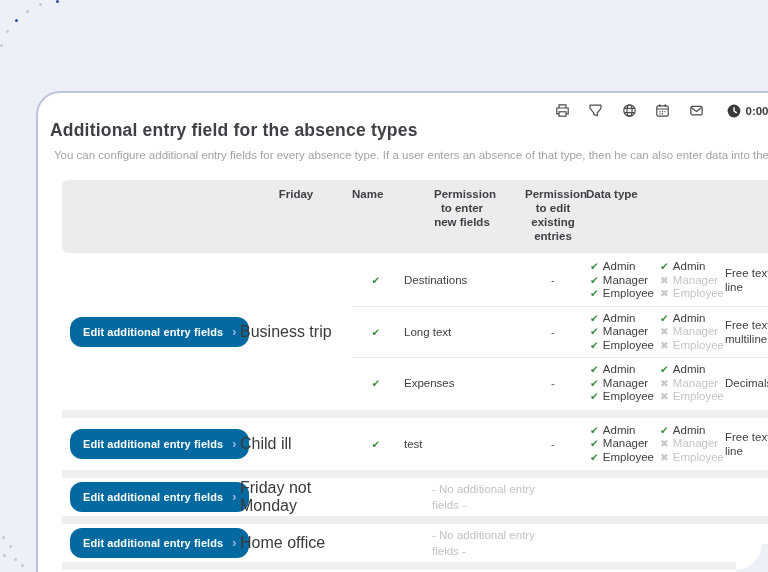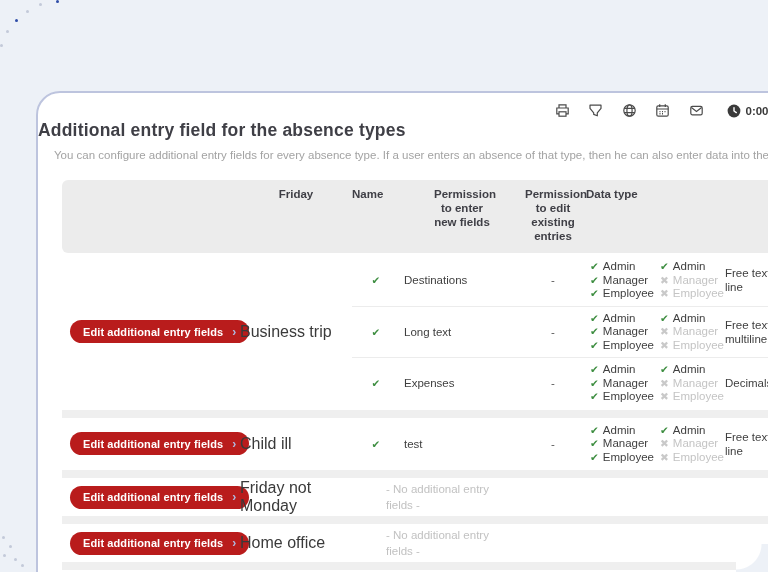--- a/index.html
+++ b/index.html
@@ -21,21 +21,21 @@
 
   
   .toolbar{position:absolute;left:498px;top:10px;display:flex;align-items:center;}
   .tb-icon{width:15px;height:15px;margin-left:18.5px;cursor:pointer;flex:0 0 auto;}
   .tb-icon svg{display:block;}
   .timer{display:flex;align-items:center;margin-left:23px;white-space:nowrap;}
   .timer svg{display:block;}
   .timer-text{font-weight:bold;font-size:11.5px;color:#3a3a3a;margin-left:5px;}
 
   .title{
-    position:absolute;left:0;top:27px;margin:0;
+    position:absolute;left:12px;top:27px;margin:0;
     font-size:17.5px;font-weight:bold;color:#3f3f46;letter-spacing:.2px;
     white-space:nowrap;
   }
   .subtitle{
     position:absolute;left:16px;top:56px;margin:0;width:760px;
     font-size:11.5px;color:#a3a3a3;white-space:nowrap;overflow:hidden;
   }
 
   
   .table{position:absolute;left:24px;top:87px;width:732px;}
@@ -52,21 +52,21 @@
     display:inline-block;margin-top:1px;white-space:nowrap;
   }
 
   .group{display:grid;grid-template-columns:178px 112px 1fr;background:#fff;}
   .group:first-of-type{margin-top:2px;}
   .band{height:8px;background:#efefef;border-top:1px solid #fff;border-bottom:1px solid #fff;}
 
   .btncell{align-self:center;padding-left:8px;}
   .edit-btn{
     display:inline-flex;align-items:center;border:none;cursor:pointer;
-    background:#b91c1c;color:#fff;border-radius:12px;height:23px;
+    background:#0369a1;color:#fff;border-radius:12px;height:30px;
     padding:0 13px;font-family:inherit;font-size:11px;font-weight:bold;
     white-space:nowrap;letter-spacing:.1px;
   }
   .edit-btn .chev{margin-left:9px;color:#aebbe2;font-weight:bold;font-size:12px;}
   .gname{align-self:center;font-size:16px;font-weight:normal;color:#3a3a3a;}
 
   .subrow{
     display:grid;grid-template-columns:52px 116px 66px 74px 65px 1fr;
     align-items:center;min-height:49px;
   }
@@ -78,21 +78,21 @@
   .mk.off{color:#c9c9c9;}
   .plbl.on{color:#3f3f3f;}
   .plbl.off{color:#c4c4c4;}
   .perm{padding:5px 0;}
   .perm.enter{padding-left:4px;}
   .perm-line{font-size:11.5px;line-height:13.5px;white-space:nowrap;}
   .dash{text-align:center;color:#555;}
   .dtype{padding-right:4px;}
   .nofields{
     grid-column:1 / -1;align-self:center;
-    margin-left:34px;width:112px;min-height:36px;
+    margin-left:80px;width:112px;min-height:36px;
     font-size:11.5px;color:#c2c2c2;line-height:16px;
     display:flex;align-items:center;
   }
   .emptyrows{min-height:36px;display:grid;}
 
   .corner-br{
     position:absolute;right:0;bottom:0;width:32px;height:28px;
     background:radial-gradient(circle 27px at 0 0,#ffffff 0 25px,#edf1f7 26px);
     pointer-events:none;
   }

